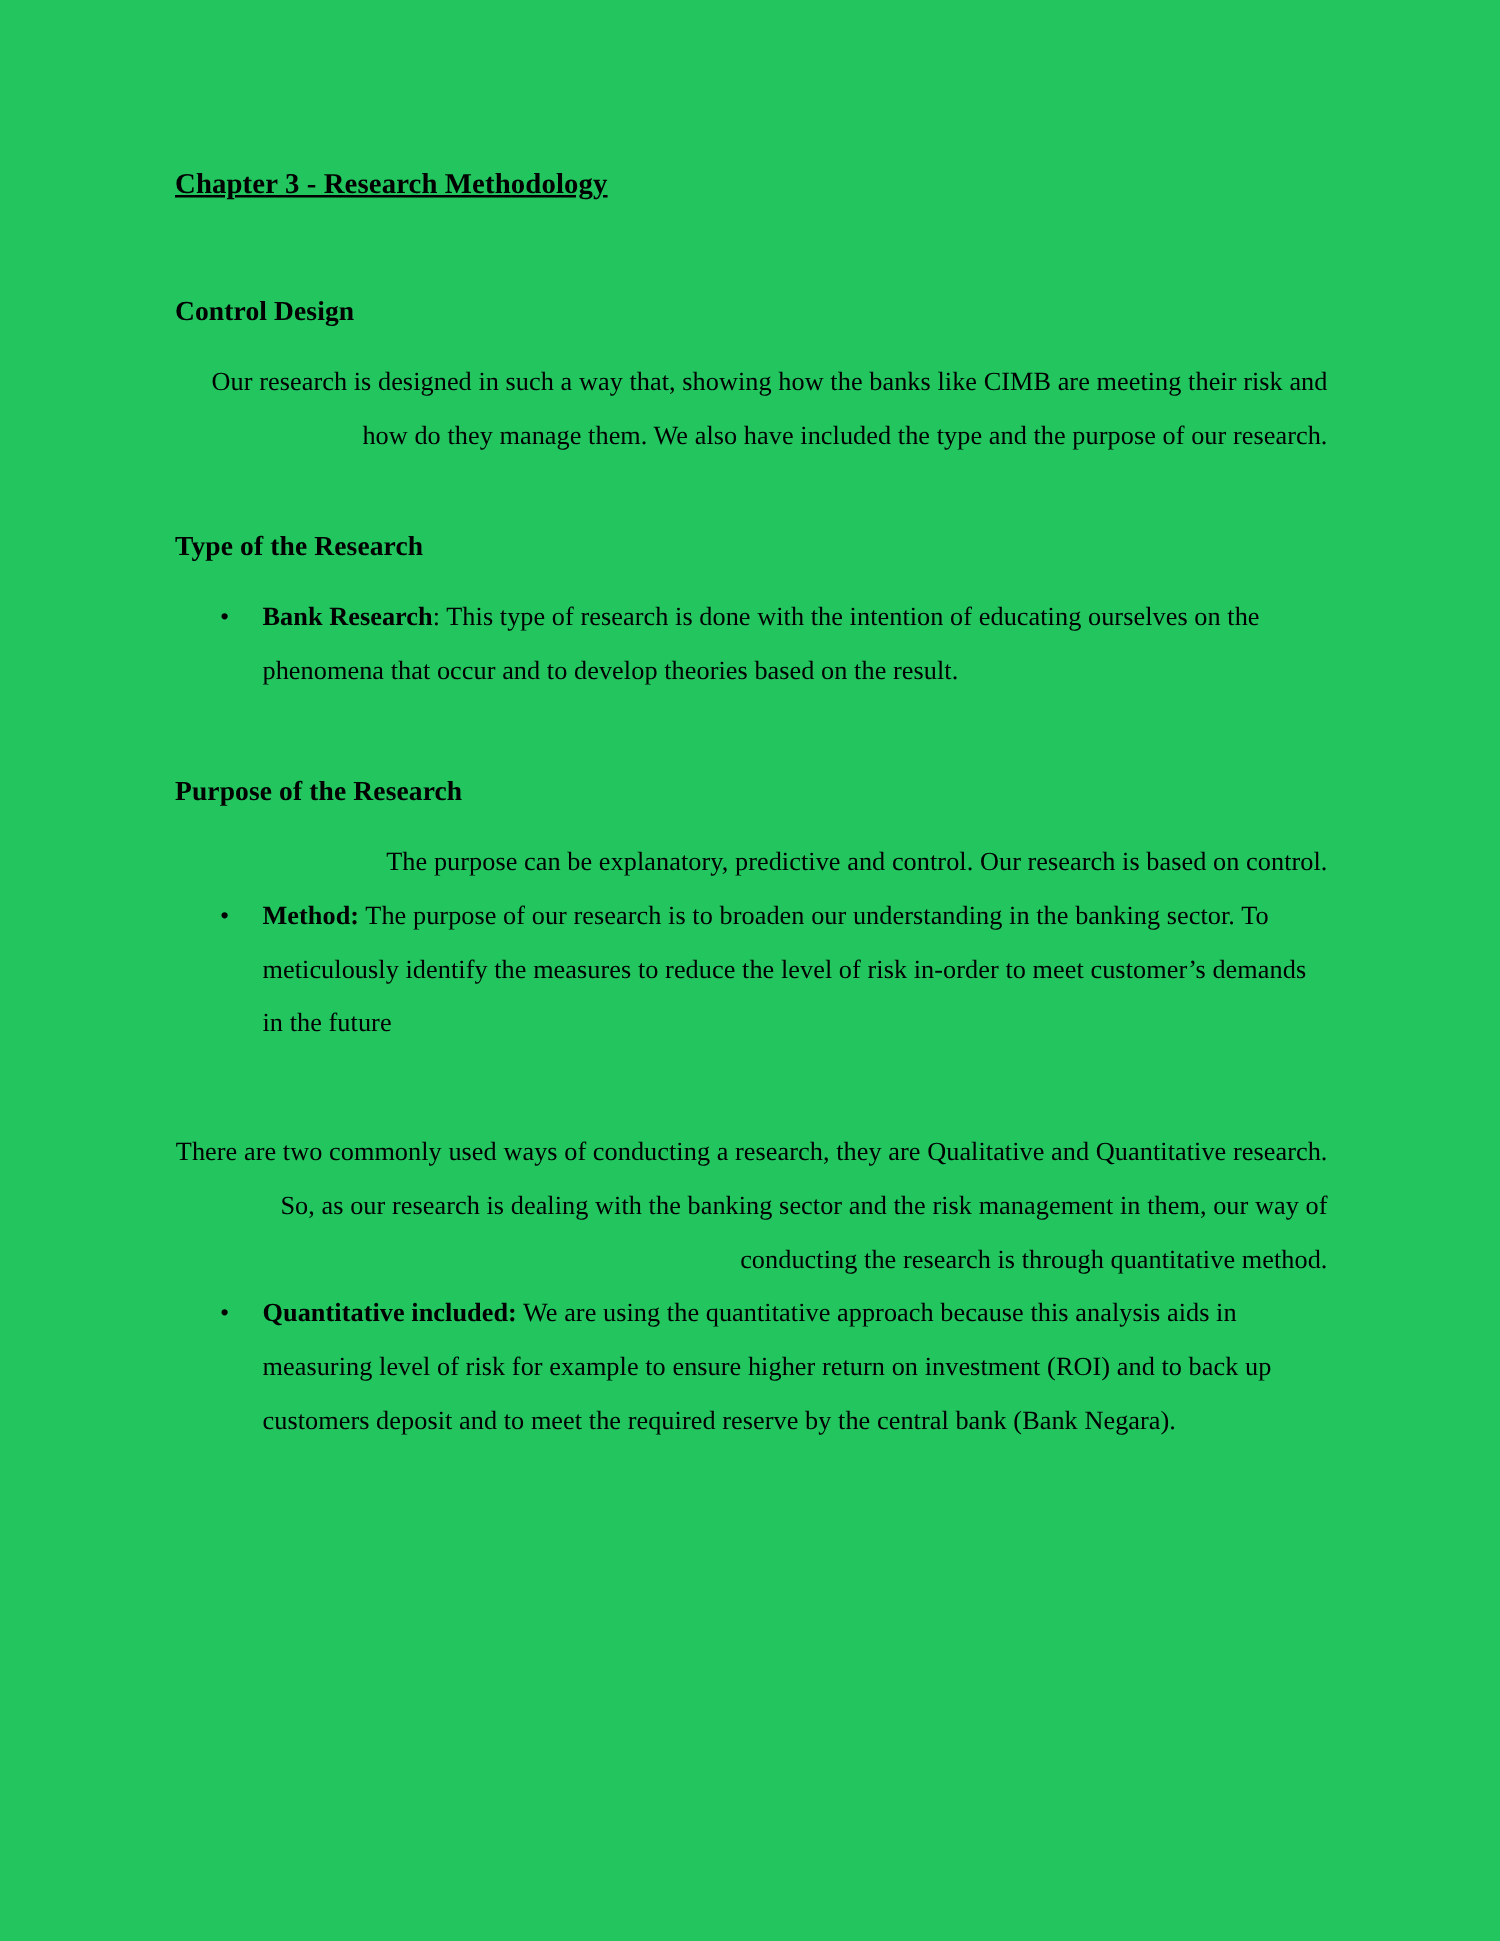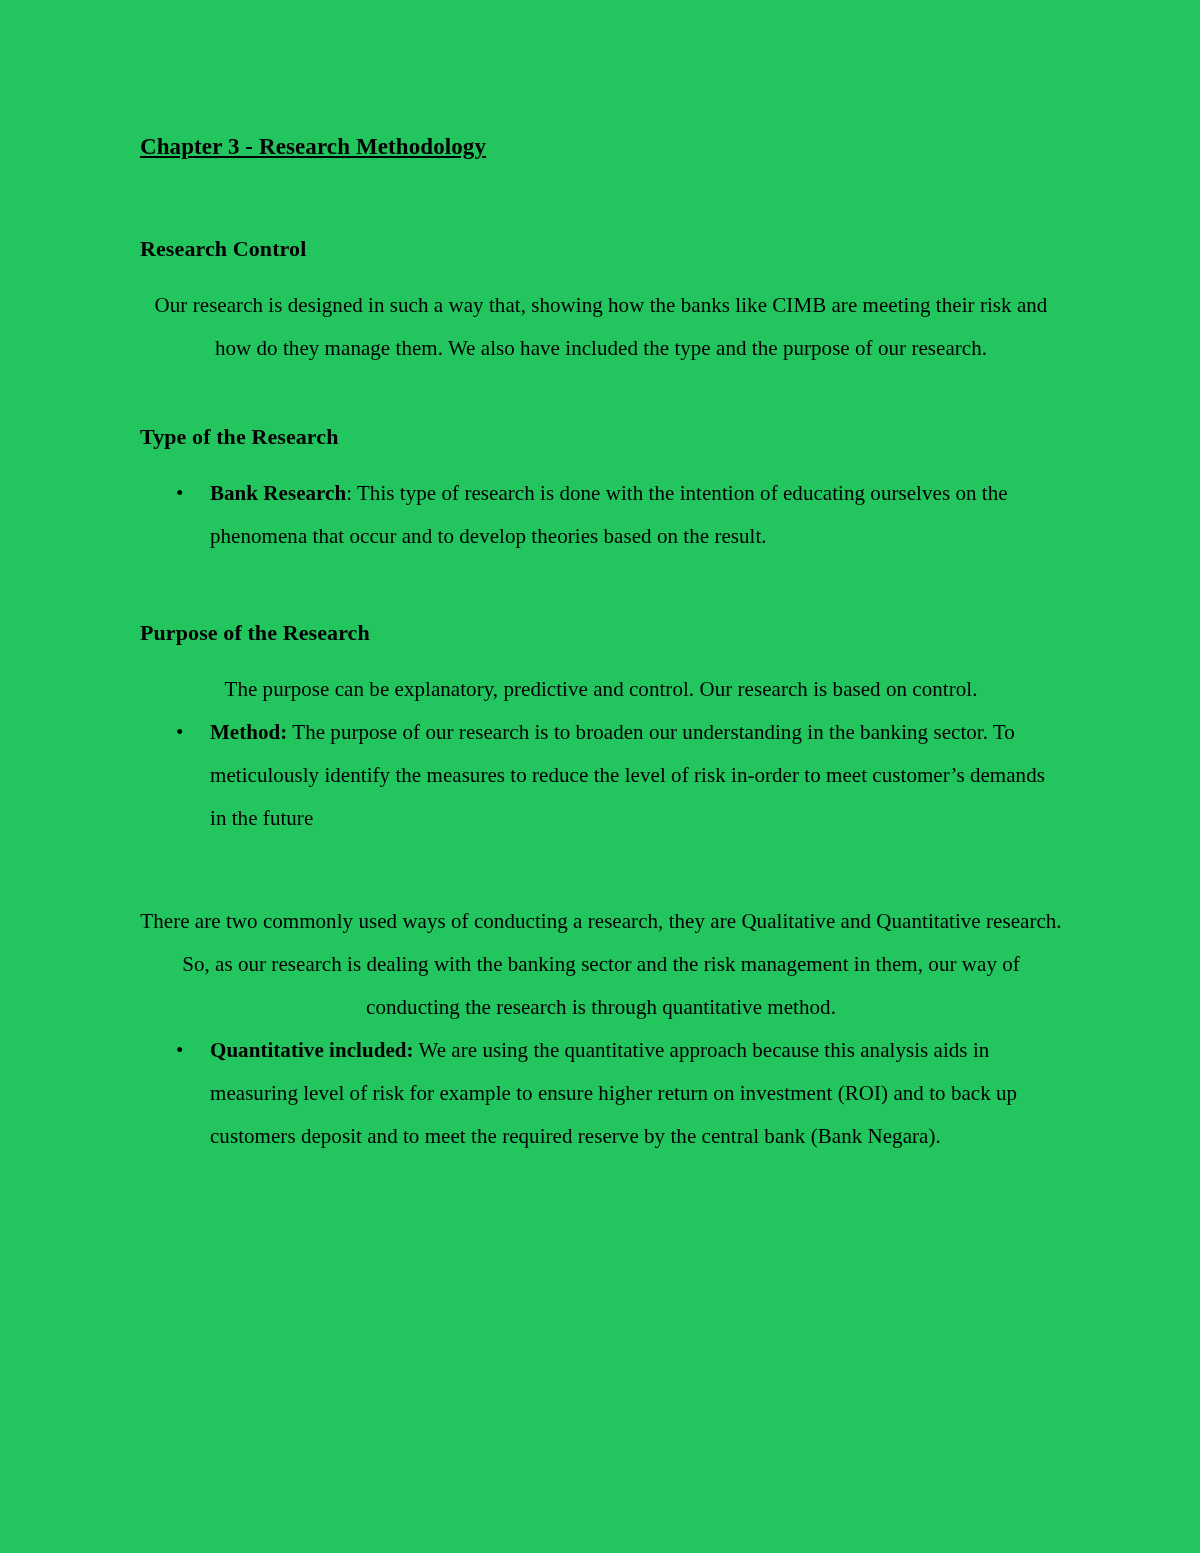--- a/index.html
+++ b/index.html
@@ -54,21 +54,21 @@
     letter-spacing: 0.1px;
     margin: 0 0 20px 0;
   }
 
   
   .para {
     font-size: 21px;
     line-height: 43px;
     margin: 0;
     letter-spacing: 0.05px;
-    text-align: center;
+    text-align: right;
   }
 
   
   .bullets {
     list-style: none;
     margin: 0;
     padding: 0;
   }
   .bullet-item {
     position: relative;
@@ -97,21 +97,21 @@
 <body>
 
 <div class="page">
   <div class="content">
 
     <h1 class="doc-title"><span class="u">Chapter 3 - Research Methodology</span></h1>
 
     <div class="gap-title-to-first"></div>
 
     <section class="section">
-      <h2 class="heading">Research Control</h2>
+      <h2 class="heading">Control Design</h2>
       <p class="para">Our research is designed in such a way that, showing how the banks like CIMB are meeting their risk and how do they manage them. We also have included the type and the purpose of our research.</p>
     </section>
 
     <div class="gap-after-para"></div>
 
     <section class="section">
       <h2 class="heading">Type of the Research</h2>
       <ul class="bullets">
         <li class="bullet-item">
           <span class="marker">•</span><span class="lead">Bank Research</span><span>: This type of research is done with the intention of educating ourselves on the phenomena that occur and to develop theories based on the result.</span>

